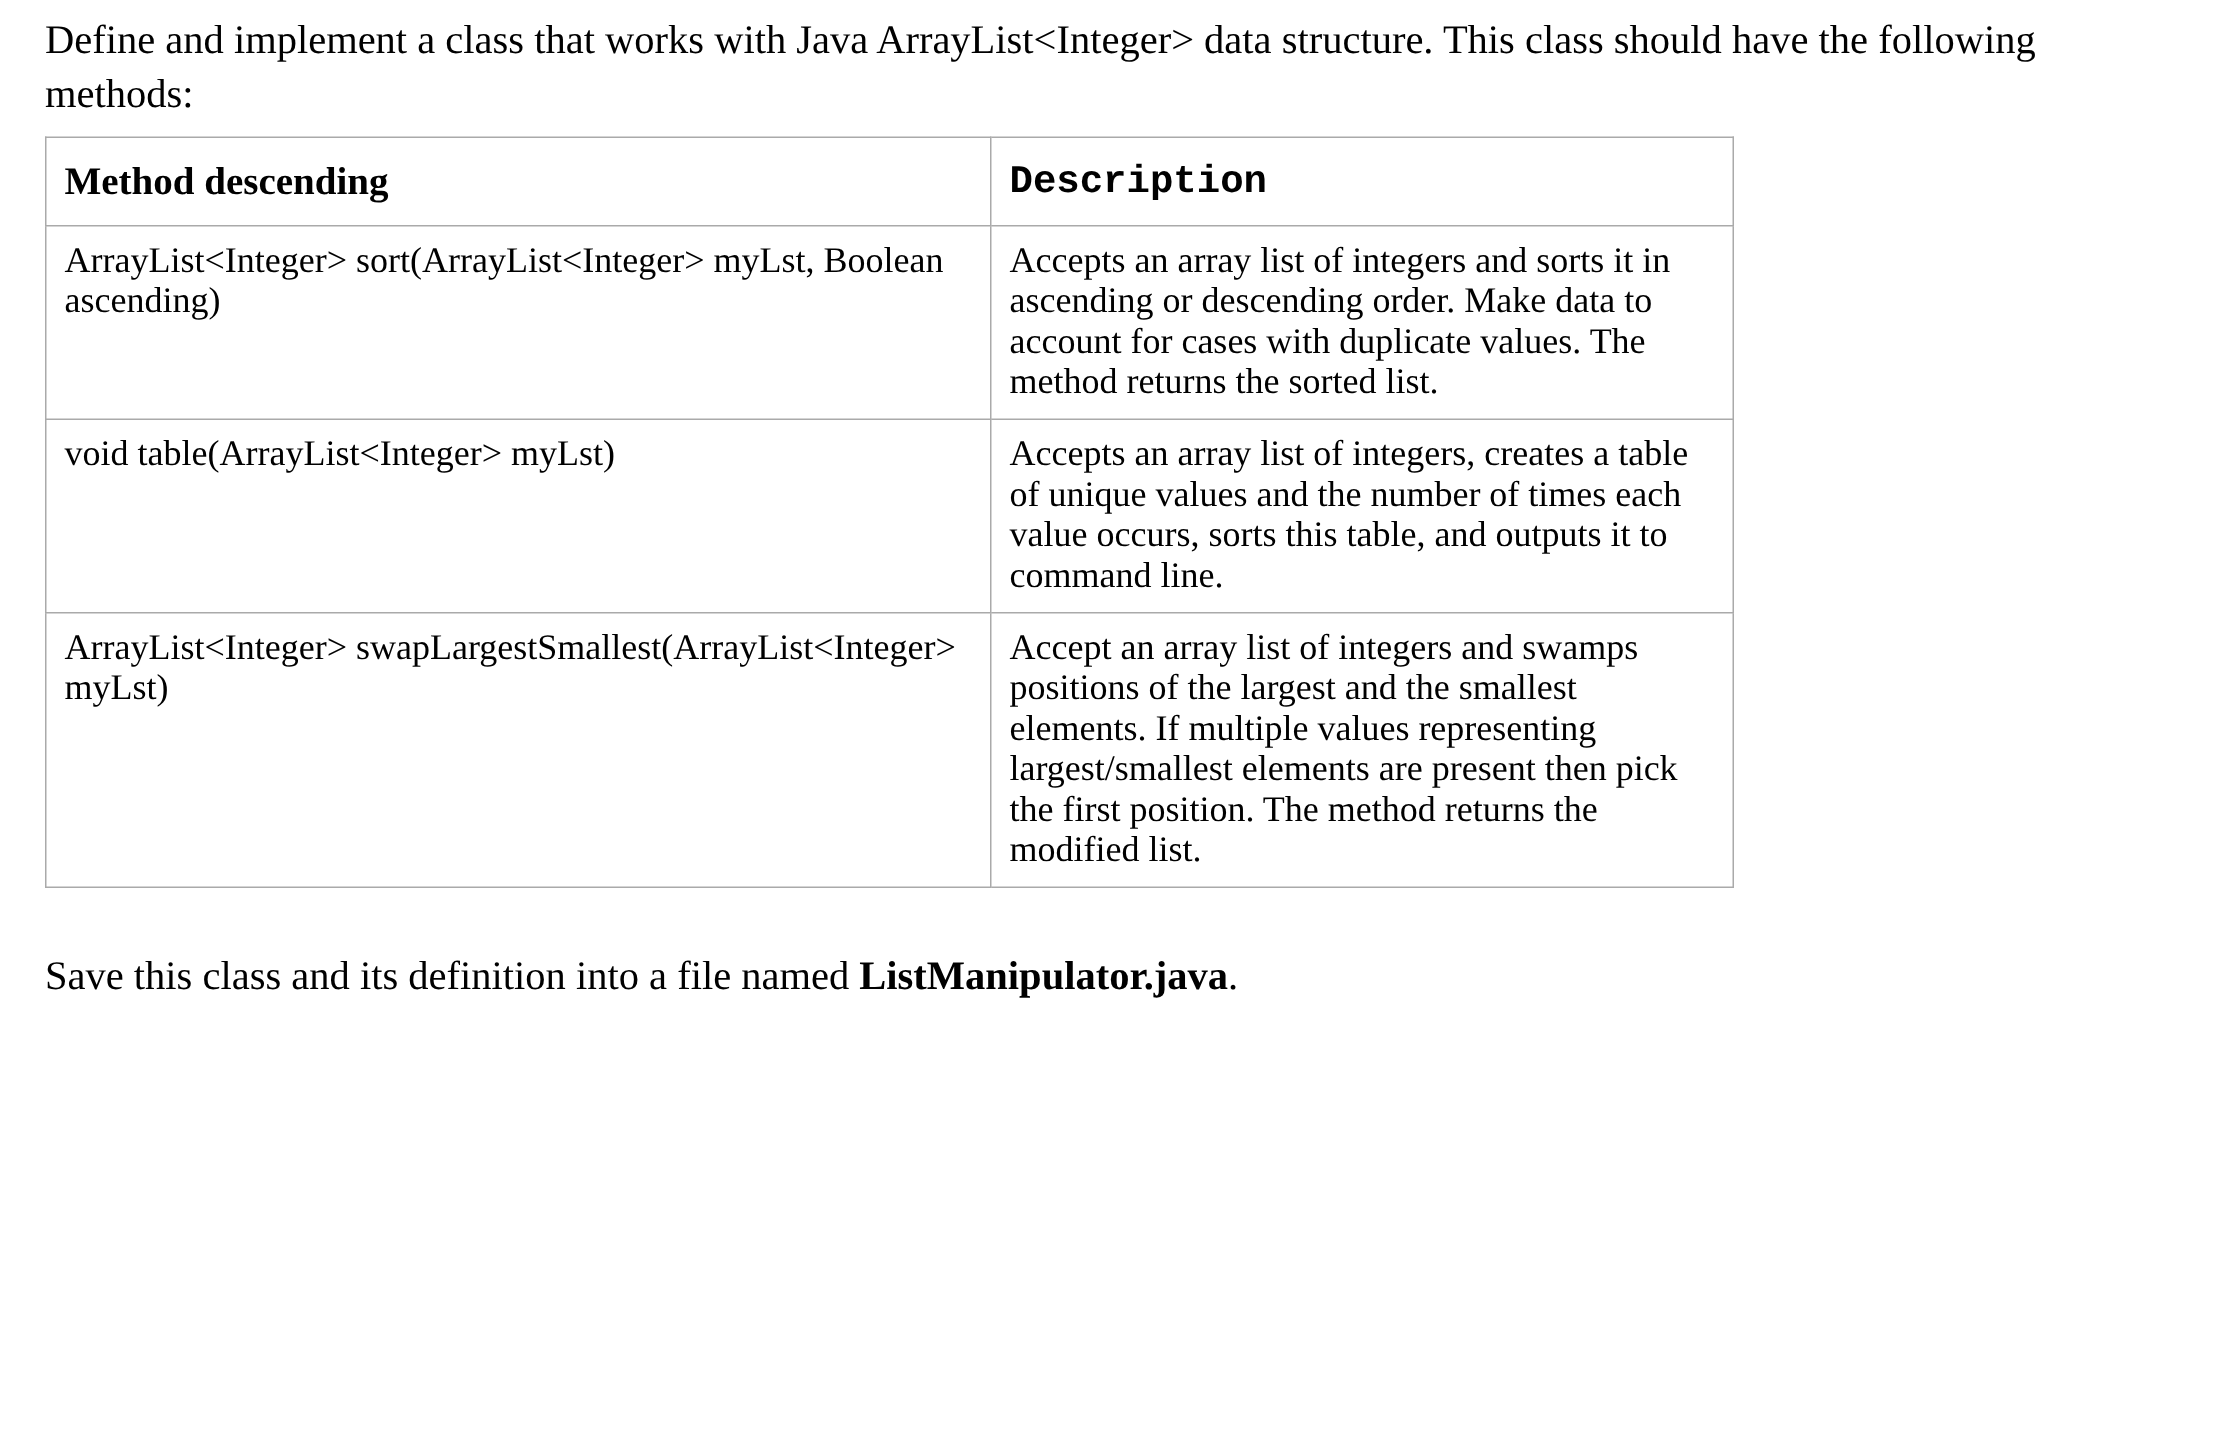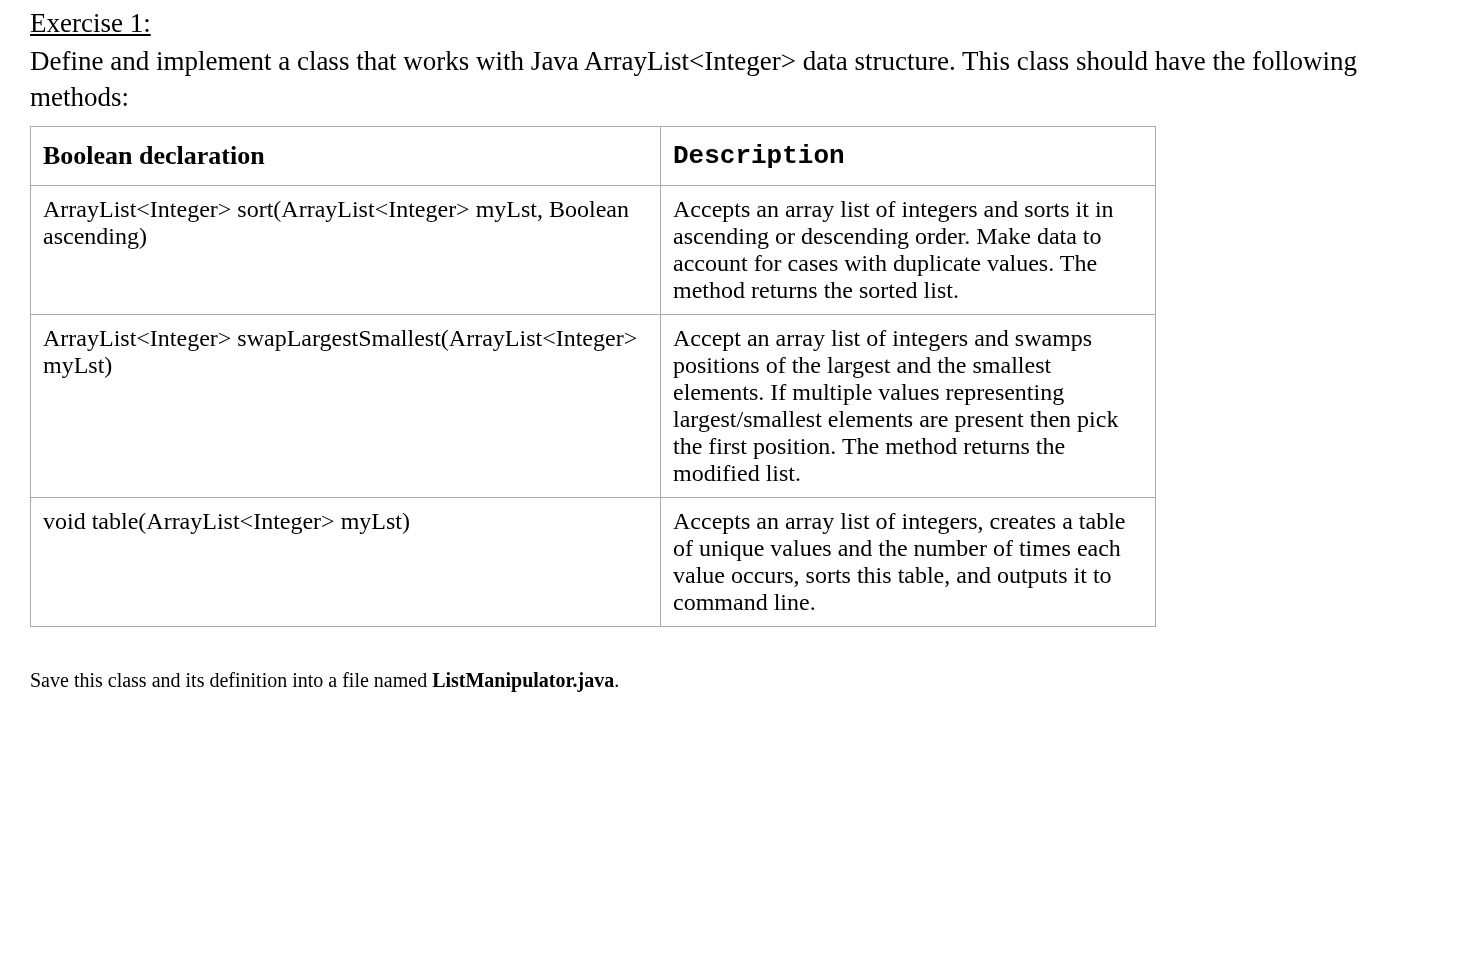--- a/index.html
+++ b/index.html
@@ -43,61 +43,60 @@
     padding-bottom: 14px;
   }
   .col-method {
     width: 56%;
   }
   .col-desc {
     width: 44%;
     font-family: Liberation Mono, monospace;
   }
   .outro1 {
-    font-size: 20px;
+    font-size: 27px;
     margin-top: 40px;
     line-height: 1.35;
   }
   .outro2 {
     font-size: 27px;
     margin-top: 30px;
     line-height: 1.35;
   }
   .bold {
     font-weight: bold;
   }
 </style>
 </head>
 <body>
 
 <div class="page">
 
-  <div class="heading">Exercise 1:</div>
 
   <div class="intro">Define and implement a class that works with Java ArrayList&lt;Integer&gt; data structure. This class should have the following methods:</div>
 
   <table class="method-table">
     <thead>
       <tr>
-        <th class="col-method">Boolean declaration</th>
+        <th class="col-method">Method descending</th>
         <th class="col-desc">Description</th>
       </tr>
     </thead>
     <tbody>
       <tr>
         <td>ArrayList&lt;Integer&gt; sort(ArrayList&lt;Integer&gt; myLst, Boolean ascending)</td>
         <td>Accepts an array list of integers and sorts it in ascending or descending order. Make data to account for cases with duplicate values. The method returns the sorted list.</td>
       </tr>
       <tr>
+        <td>void table(ArrayList&lt;Integer&gt; myLst)</td>
+        <td>Accepts an array list of integers, creates a table of unique values and the number of times each value occurs, sorts this table, and outputs it to command line.</td>
+      </tr>
+      <tr>
         <td>ArrayList&lt;Integer&gt; swapLargestSmallest(ArrayList&lt;Integer&gt; myLst)</td>
         <td>Accept an array list of integers and swamps positions of the largest and the smallest elements. If multiple values representing largest/smallest elements are present then pick the first position. The method returns the modified list.</td>
-      </tr>
-      <tr>
-        <td>void table(ArrayList&lt;Integer&gt; myLst)</td>
-        <td>Accepts an array list of integers, creates a table of unique values and the number of times each value occurs, sorts this table, and outputs it to command line.</td>
       </tr>
     </tbody>
   </table>
 
   <div class="outro1">
     <span>Save this class and its definition into a file named </span><span class="bold">ListManipulator.java</span><span>.</span>
   </div>
 
 
 </div>

